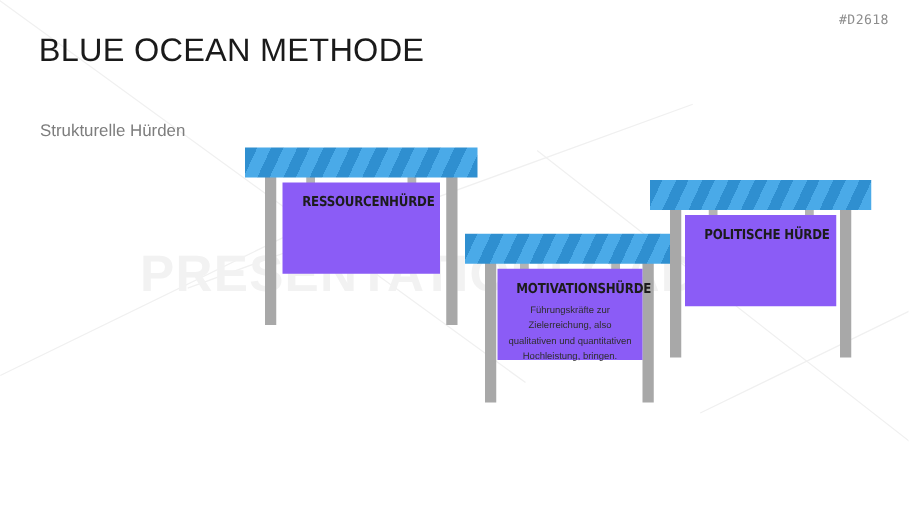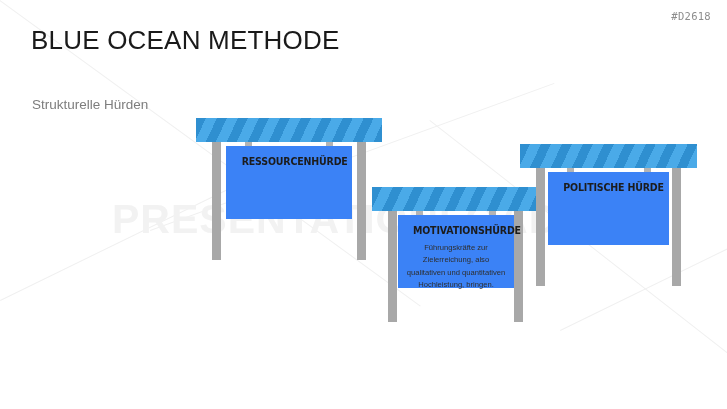--- a/index.html
+++ b/index.html
@@ -110,21 +110,21 @@
         115deg,
         #2f8fd0 0px,
         #2f8fd0 9px,
         #4aaae8 9px,
         #4aaae8 19px
       );
   }
 
   .sign {
     position: absolute;
-    background: #3b82f6;
+    background: #8b5cf6;
     box-sizing: border-box;
     padding: 10px 8px 10px 8px;
     text-align: center;
   }
   .sign-title {
     font-family: "DejaVu Sans", sans-serif;
     font-weight: 700;
     font-size: 11px;
     letter-spacing: -0.2px;
     color: #1c1c1c;

